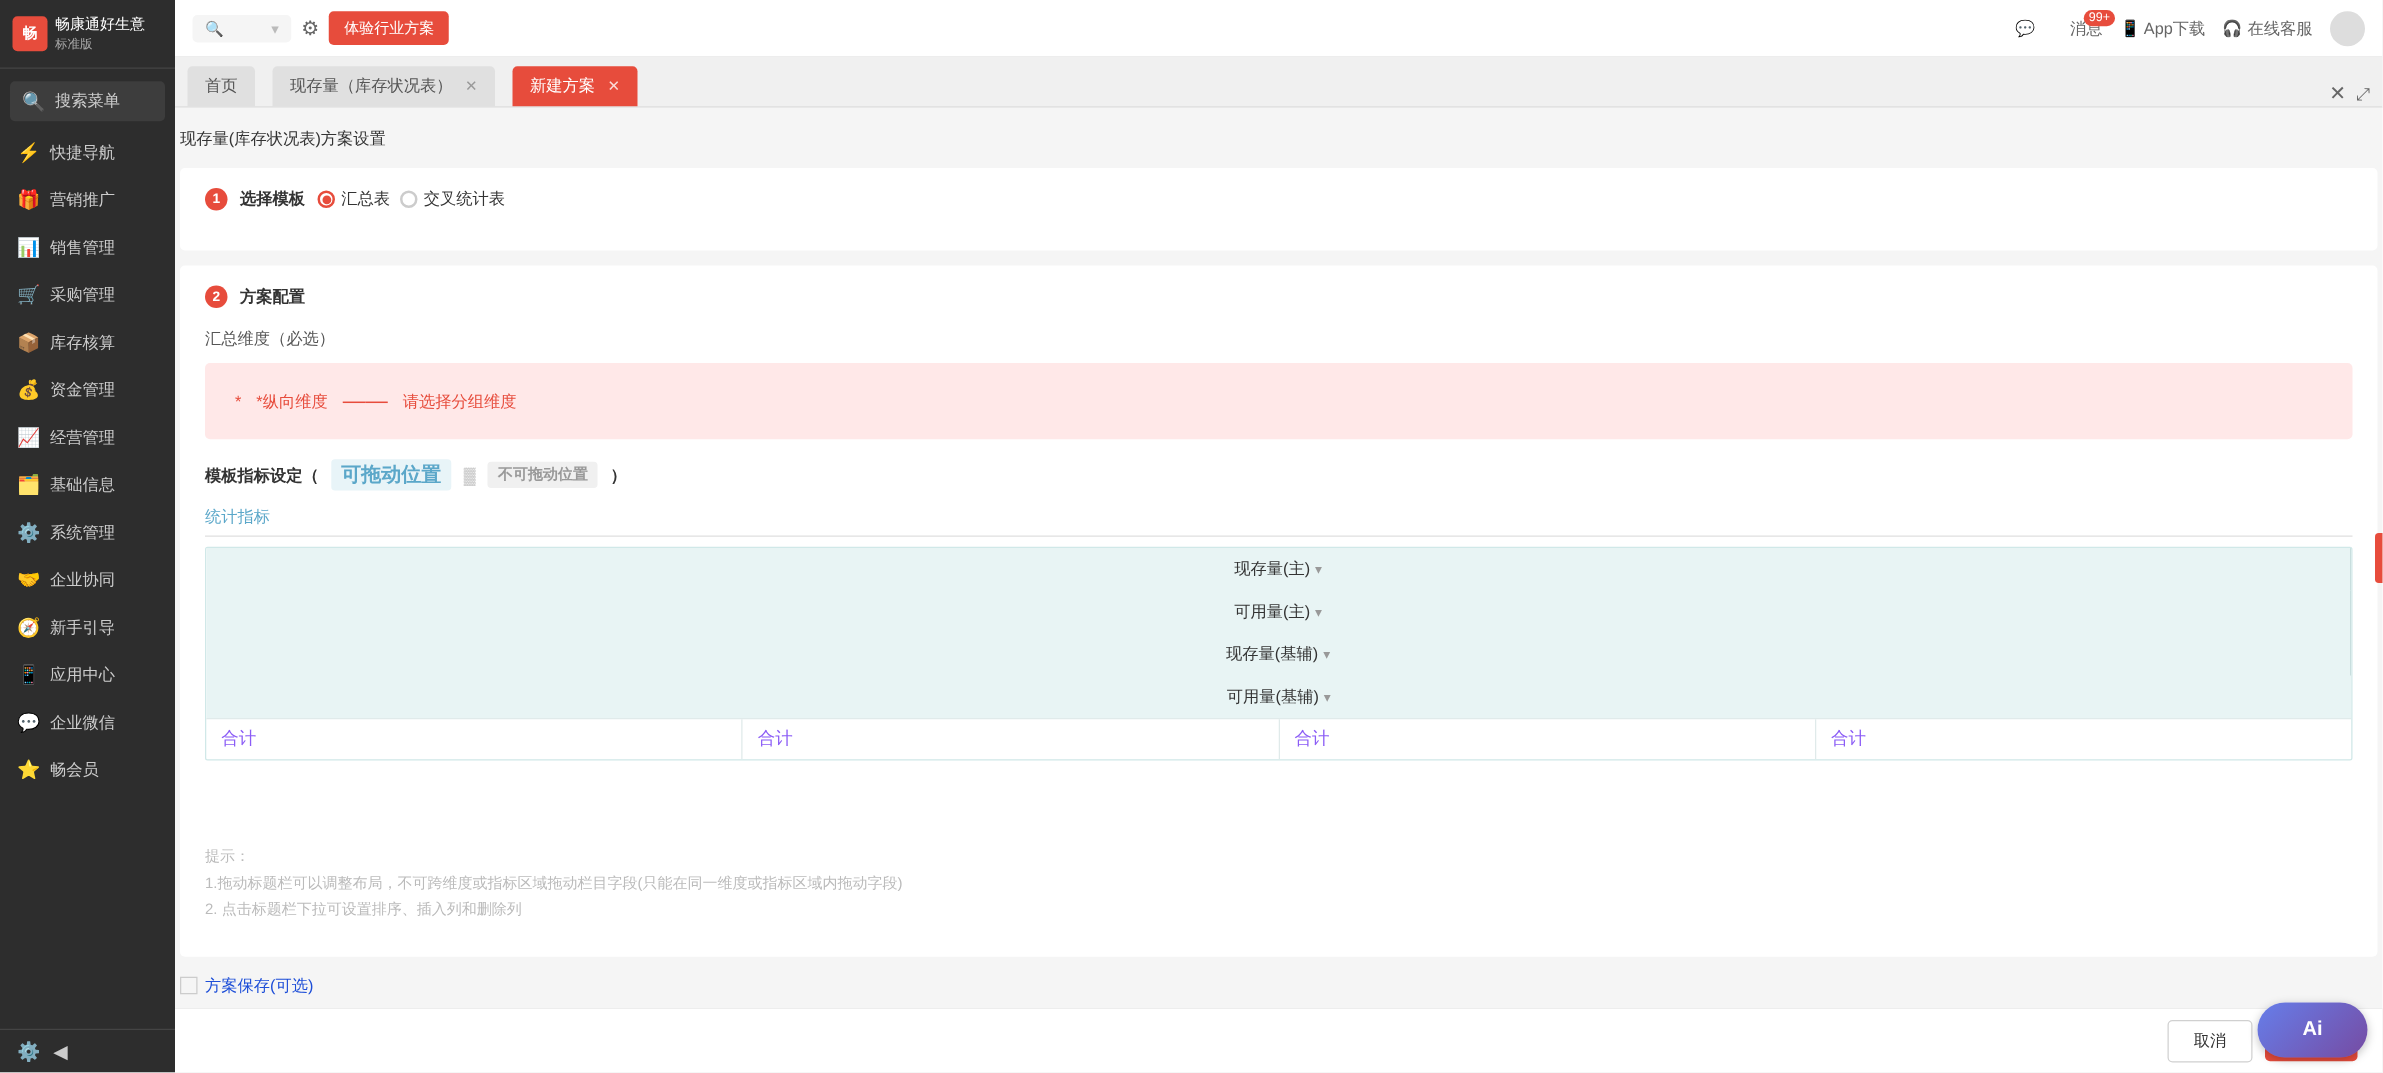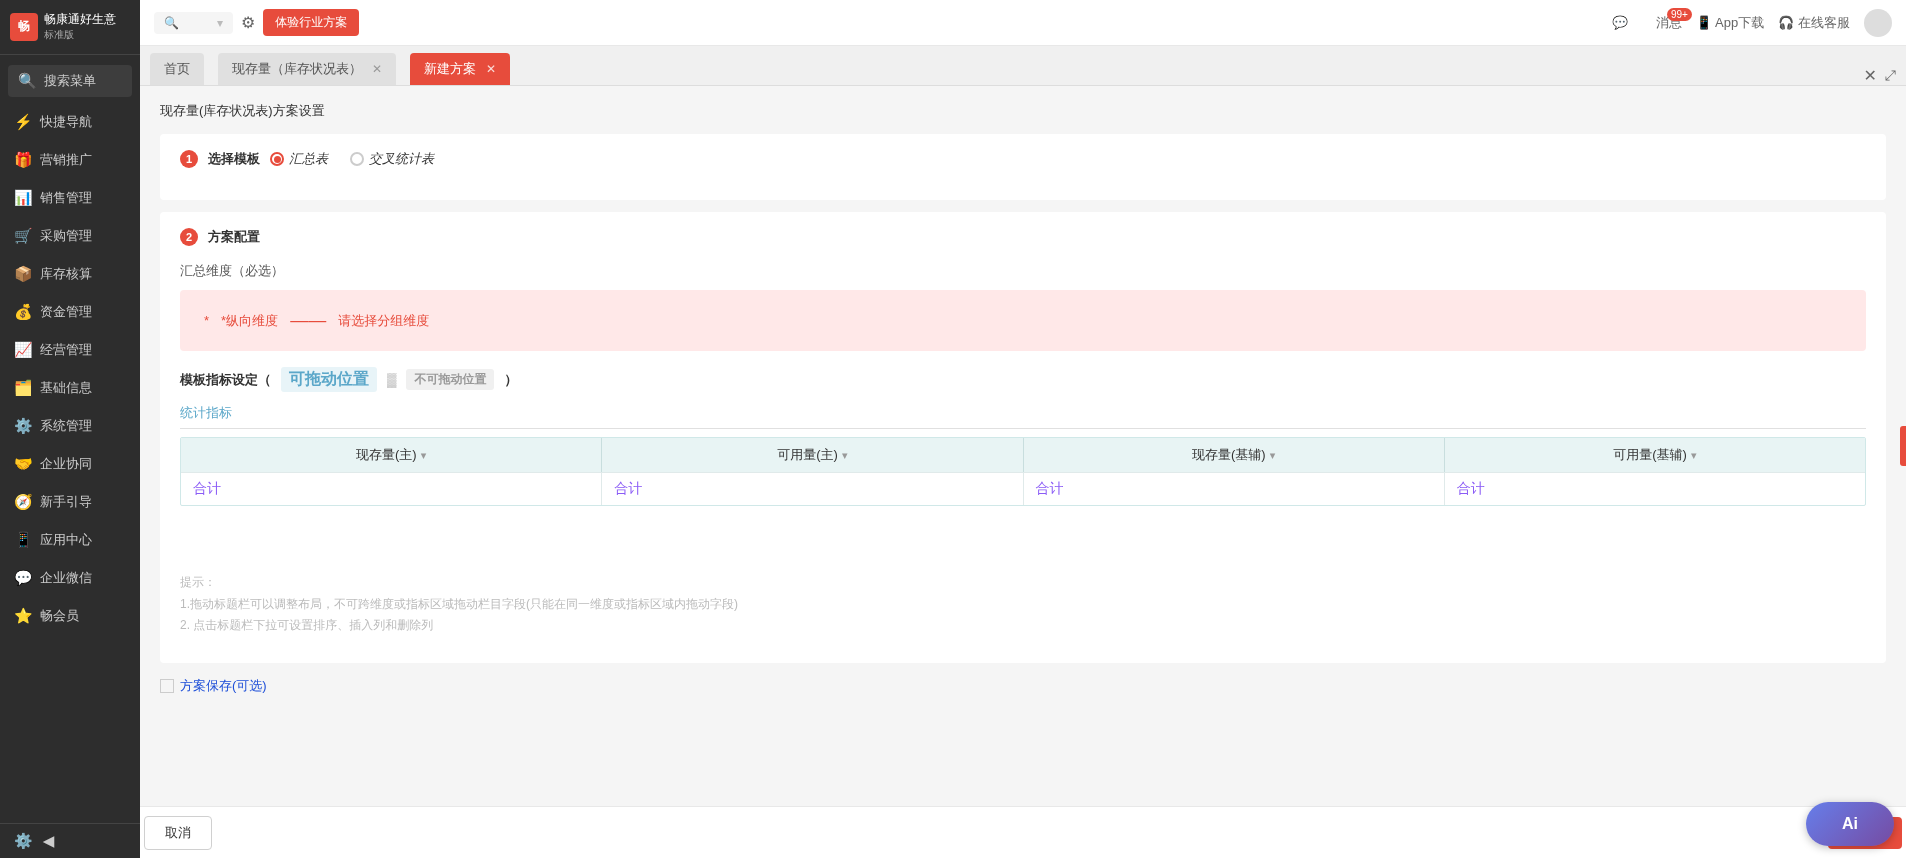--- a/index.html
+++ b/index.html
@@ -109,21 +109,21 @@
     }
     .tab.active { background: #fff; color: #333; }
     .tab .tab-close { color: #999; font-size: 12px; cursor: pointer; margin-left: 4px; }
     .tab.new-tab { background: #e74c3c; color: #fff; }
     .tab.new-tab .tab-close { color: rgba(255,255,255,0.8); }
 
     .tab-controls { margin-left: auto; display: flex; align-items: center; padding-right: 10px; gap: 8px; color: #666; }
 
     
     .content-area {
-      flex: 1; overflow-y: auto; background: #f5f5f5; padding: 16px 20px;
+      flex: 1; overflow-y: auto; background: #f5f5f5; padding: 16px 4px;
       position: relative;
     }
 
     .page-title { font-size: 13px; color: #333; margin-bottom: 14px; }
 
     .section-card {
       background: #fff; border-radius: 4px; padding: 16px 20px;
       margin-bottom: 12px;
     }
 
@@ -131,21 +131,21 @@
     .step-row { display: flex; align-items: center; gap: 10px; margin-bottom: 16px; }
     .step-badge {
       width: 18px; height: 18px; border-radius: 50%;
       background: #e74c3c; color: #fff;
       font-size: 11px; display: flex; align-items: center; justify-content: center;
       font-weight: bold; flex-shrink: 0;
     }
     .step-title { font-size: 13px; font-weight: bold; color: #333; }
 
     
-    .radio-group { display: flex; align-items: center; gap: 22px; font-style: italic; }
+    .radio-group { display: flex; align-items: center; gap: 8px; }
     .radio-item { display: flex; align-items: center; gap: 5px; cursor: pointer; font-size: 13px; color: #333; }
     .radio-circle {
       width: 14px; height: 14px; border-radius: 50%; border: 2px solid #ccc;
       display: flex; align-items: center; justify-content: center;
     }
     .radio-circle.checked { border-color: #e74c3c; }
     .radio-circle.checked::after {
       content: ''; width: 7px; height: 7px;
       background: #e74c3c; border-radius: 50%;
     }
@@ -176,21 +176,21 @@
     .indicator-tag2 {
       background: #f0f0f0; color: #999;
       border-radius: 3px; padding: 2px 8px; font-size: 12px;
     }
 
     
     .stats-label { color: #5ba7c9; font-size: 13px; margin-bottom: 8px; border-bottom: 1px solid #e0e0e0; padding-bottom: 6px; font-family: Liberation Mono, monospace; }
 
     
     .data-table { border: 1px solid #d0e8e8; border-radius: 2px; overflow: hidden; margin-bottom: 16px; }
-    .data-table-header { display: flex; background: #e8f4f4; }
+    .data-table-header { display: flex; background: #e8f4f4; flex-direction: column; }
     .data-table-header .th {
       flex: 1; padding: 8px 12px;
       font-size: 13px; color: #333;
       display: flex; align-items: center; justify-content: center;
       gap: 4px; border-right: 1px solid #c8dede;
     }
     .data-table-header .th:last-child { border-right: none; }
     .th-chevron { color: #999; font-size: 11px; cursor: pointer; }
     .data-table-row { display: flex; border-top: 1px solid #e0eaea; }
     .data-table-row .td {
@@ -204,22 +204,22 @@
     .tips-section { margin: 10px 0; color: #bbb; font-size: 12px; line-height: 1.8; }
     .tips-title { color: #bbb; font-size: 12px; }
 
     
     .save-option { display: flex; align-items: center; gap: 6px; font-size: 13px; color: #1d4ed8; margin-top: 10px; }
     .save-checkbox { width: 14px; height: 14px; border: 1px solid #ccc; }
 
     
     .footer-bar {
       height: 52px; background: #fff; border-top: 1px solid #e8e8e8;
-      display: flex; align-items: center; justify-content: space-between;
-      padding: 0 4px; gap: 10px;
+      display: flex; align-items: center; justify-content: flex-end;
+      padding: 0 20px; gap: 10px;
     }
     .btn-cancel {
       background: #fff; color: #333; border: 1px solid #d0d0d0;
       border-radius: 4px; padding: 7px 20px; font-size: 13px; cursor: pointer;
     }
     .btn-query {
       background: #e74c3c; color: #fff; border: none;
       border-radius: 4px; padding: 7px 24px; font-size: 13px; cursor: pointer;
     }
 

